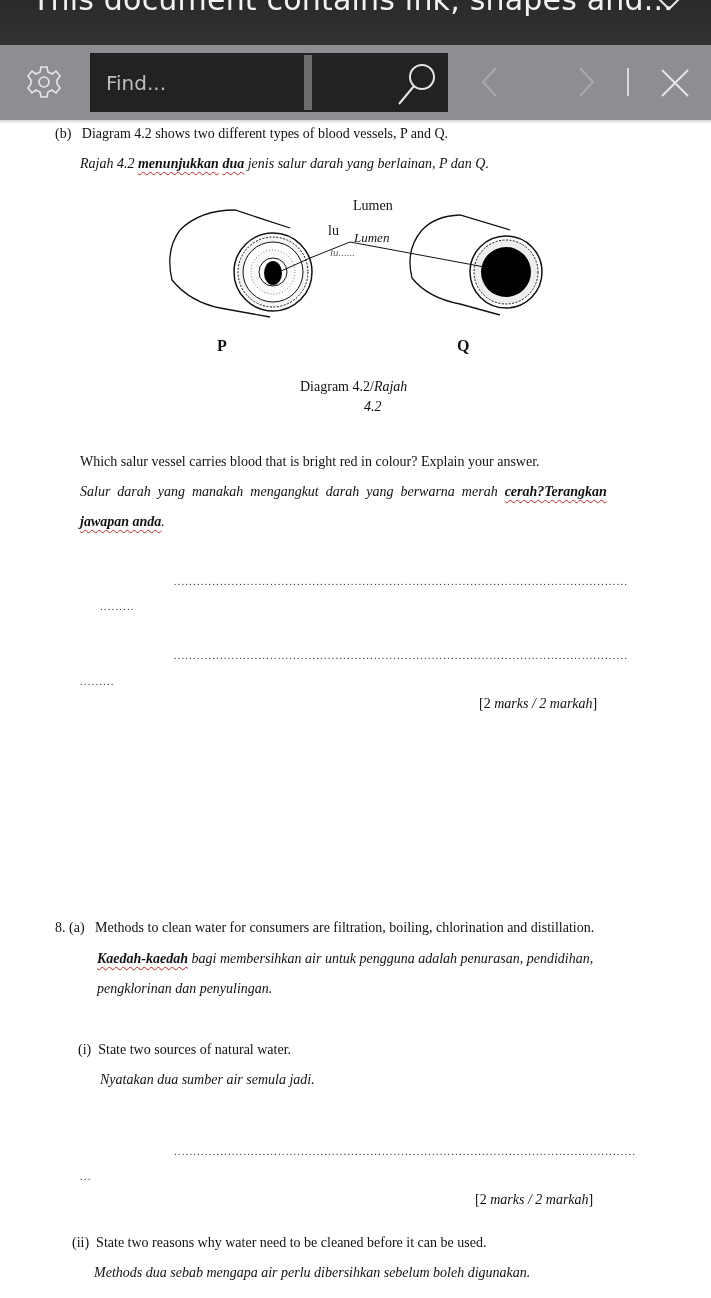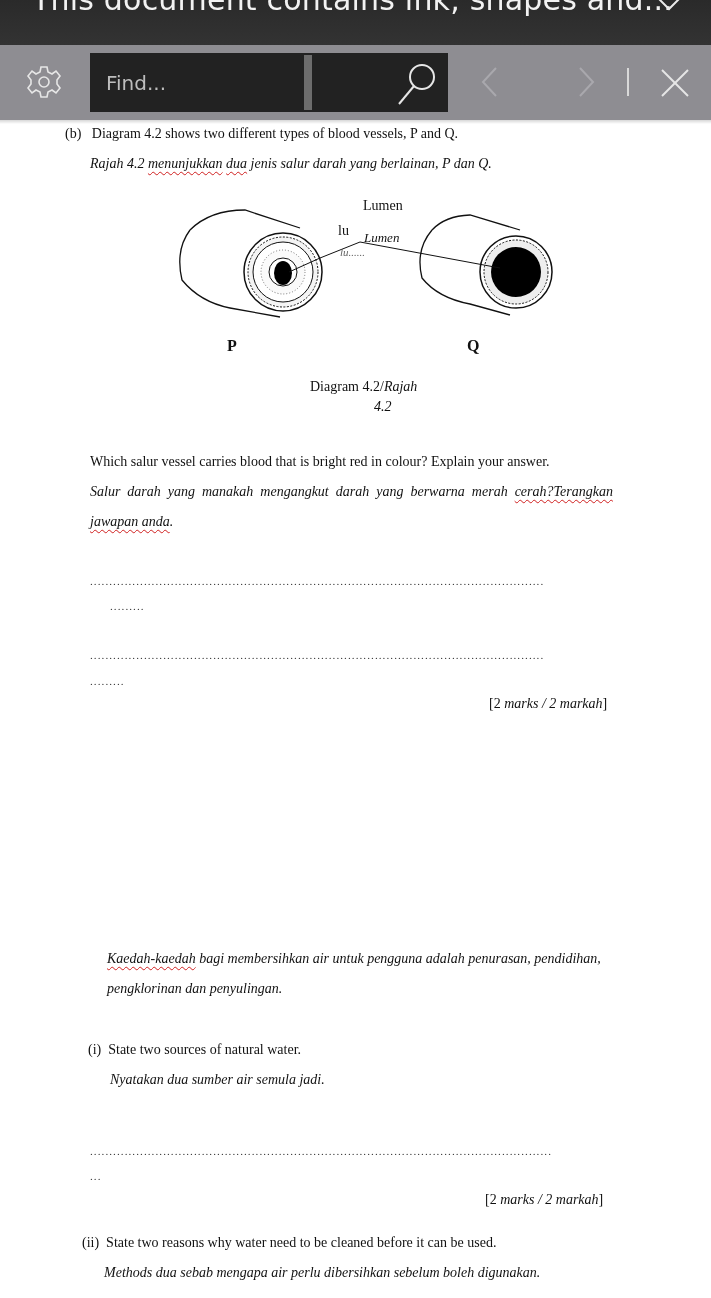--- a/index.html
+++ b/index.html
@@ -12,25 +12,25 @@
   .findbox input { position:absolute; left:14px; top:8px; width:190px; height:42px; background:transparent; border:none; outline:none; font-family:"DejaVu Sans", sans-serif; font-size:20px; color:#bdbdbd; }
   .findbox input::placeholder { color:#bdbdbd; }
   .findbox .caret { position:absolute; left:214px; top:2px; width:8px; height:55px; background:#6d6d6d; }
   .findbox .search { position:absolute; left:304px; top:8px; }
   .nav-prev { position:absolute; left:478px; top:66px; }
   .nav-next { position:absolute; left:574px; top:66px; }
   .sep { position:absolute; left:627px; top:68px; width:2px; height:28px; background:#d9d9d9; }
   .close { position:absolute; left:660px; top:68px; }
   .shadow { position:absolute; left:0; top:120px; width:711px; height:4px; background:linear-gradient(#d7d7d7,#ffffff); }
 
-  .doc { position:absolute; left:10px; top:120px; width:658px; height:1178px; }
+  .doc { position:absolute; left:0; top:120px; width:658px; height:1178px;text-align:right; }
   .t { position:absolute; font-size:14px; white-space:nowrap; line-height:16px; }
   .i { font-style:italic; }
   .b { font-weight:normal; }
-  .sq { text-decoration:underline wavy #d02020; text-decoration-thickness:1px; text-underline-offset:3px; }
+  .sq { text-decoration:underline wavy #d02020; text-decoration-thickness:1px; text-underline-offset:3px;font-weight:bold; }
   .dots { position:absolute; font-size:11px; letter-spacing:1.1px; color:#333; white-space:nowrap; overflow:hidden; }
   .diagram { position:absolute; left:160px; top:70px; width:400px; height:170px; }
 </style>
 </head>
 <body>
 
 <div class="titlebar">
   <span class="title">This document contains ink, shapes and...</span>
   <svg class="chev" viewBox="0 0 26 20">
       <polyline points="2,4 13,15 24,4" fill="none" stroke="#eaeaea" stroke-width="2"></polyline>
@@ -115,20 +115,23 @@
 
   <div class="dots" style="left:80px;top:455px;width:548px">......................................................................................................................</div>
   <div class="dots" style="left:100px;top:480px">.........</div>
   <div class="dots" style="left:80px;top:529px;width:548px">......................................................................................................................</div>
   <div class="dots" style="left:80px;top:555px">.........</div>
 
   <div class="t" style="left:479px;top:576px">
     <span style="white-space:pre">[2 </span><span class="i">marks / 2 markah</span><span>]</span>
   </div>
 
+  <div class="t" style="left:55px;top:800px">
+    <span class="b">8.</span> <span>(a)</span>&nbsp;&nbsp;&nbsp;<span>Methods to clean water for consumers are filtration, boiling, chlorination and distillation.</span>
+  </div>
   <div class="t i" style="left:97px;top:831px">
     <span class="sq">Kaedah-kaedah</span><span> bagi membersihkan air untuk pengguna adalah penurasan, pendidihan,</span>
   </div>
   <div class="t i" style="left:97px;top:861px">pengklorinan dan penyulingan.</div>
 
   <div class="t" style="left:78px;top:922px">
     <span>(i)</span>&nbsp;&nbsp;<span>State two sources of natural water.</span>
   </div>
   <div class="t i" style="left:100px;top:952px">Nyatakan dua sumber air semula jadi.</div>
 

